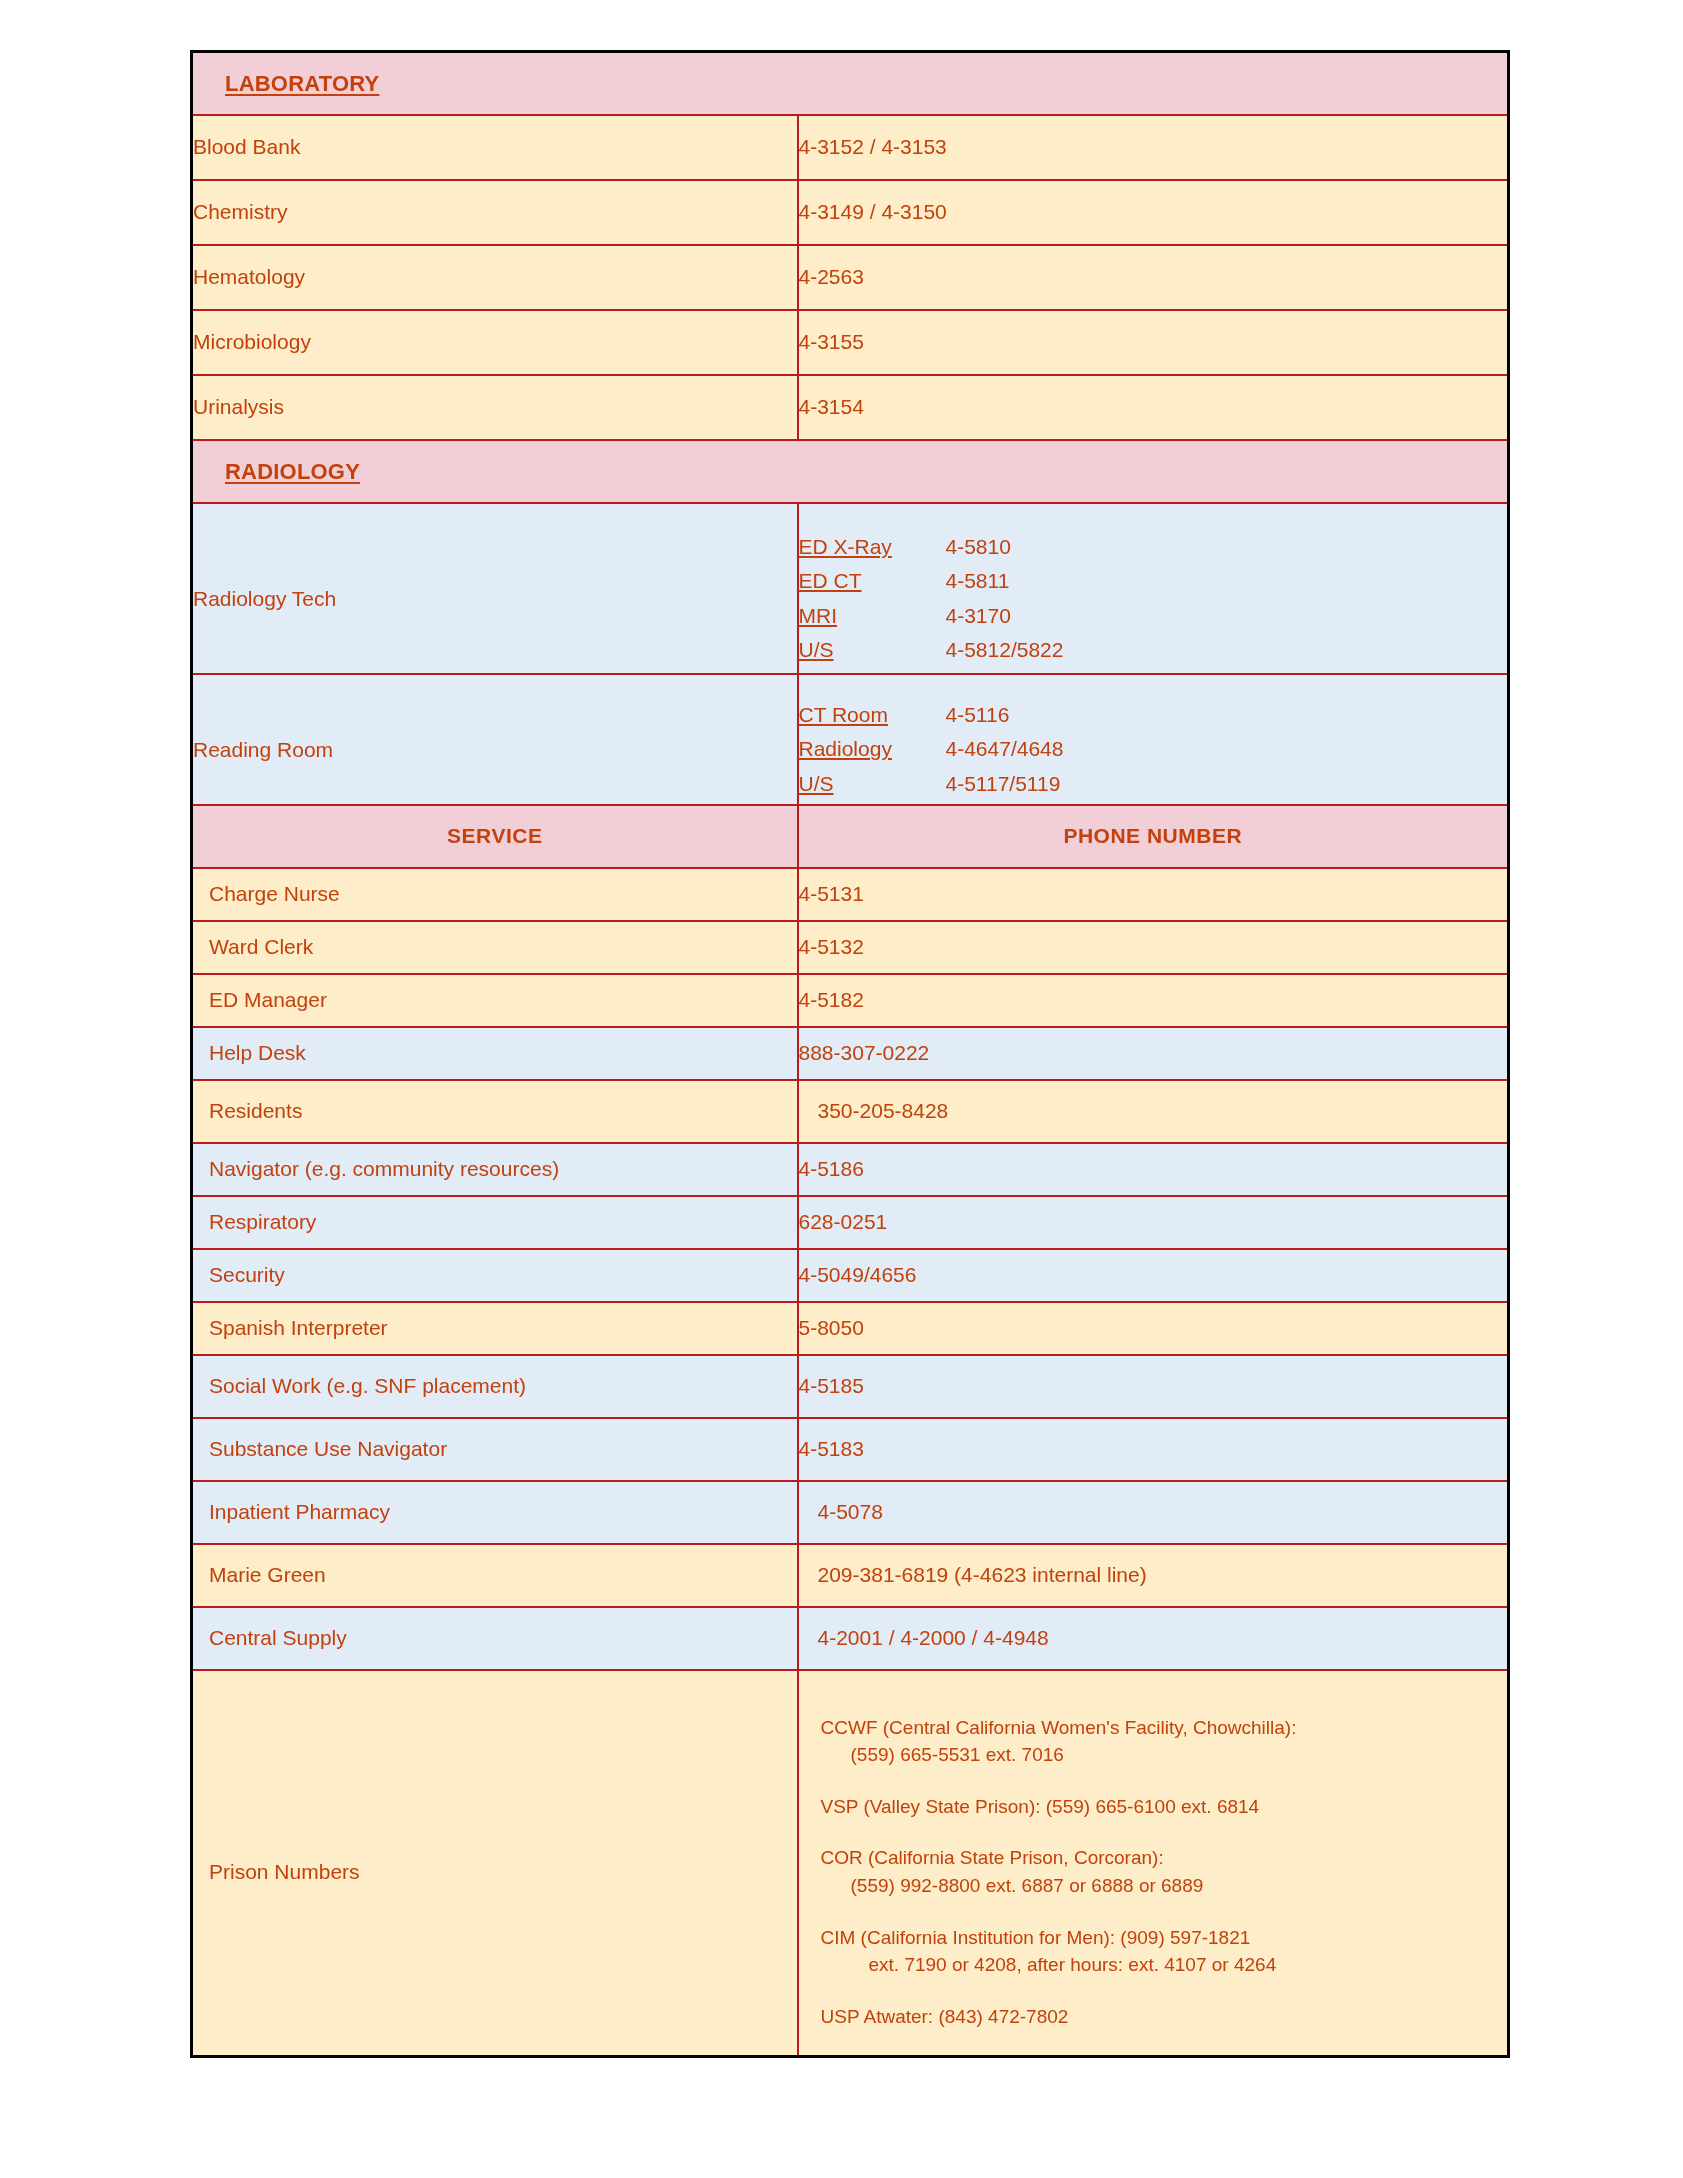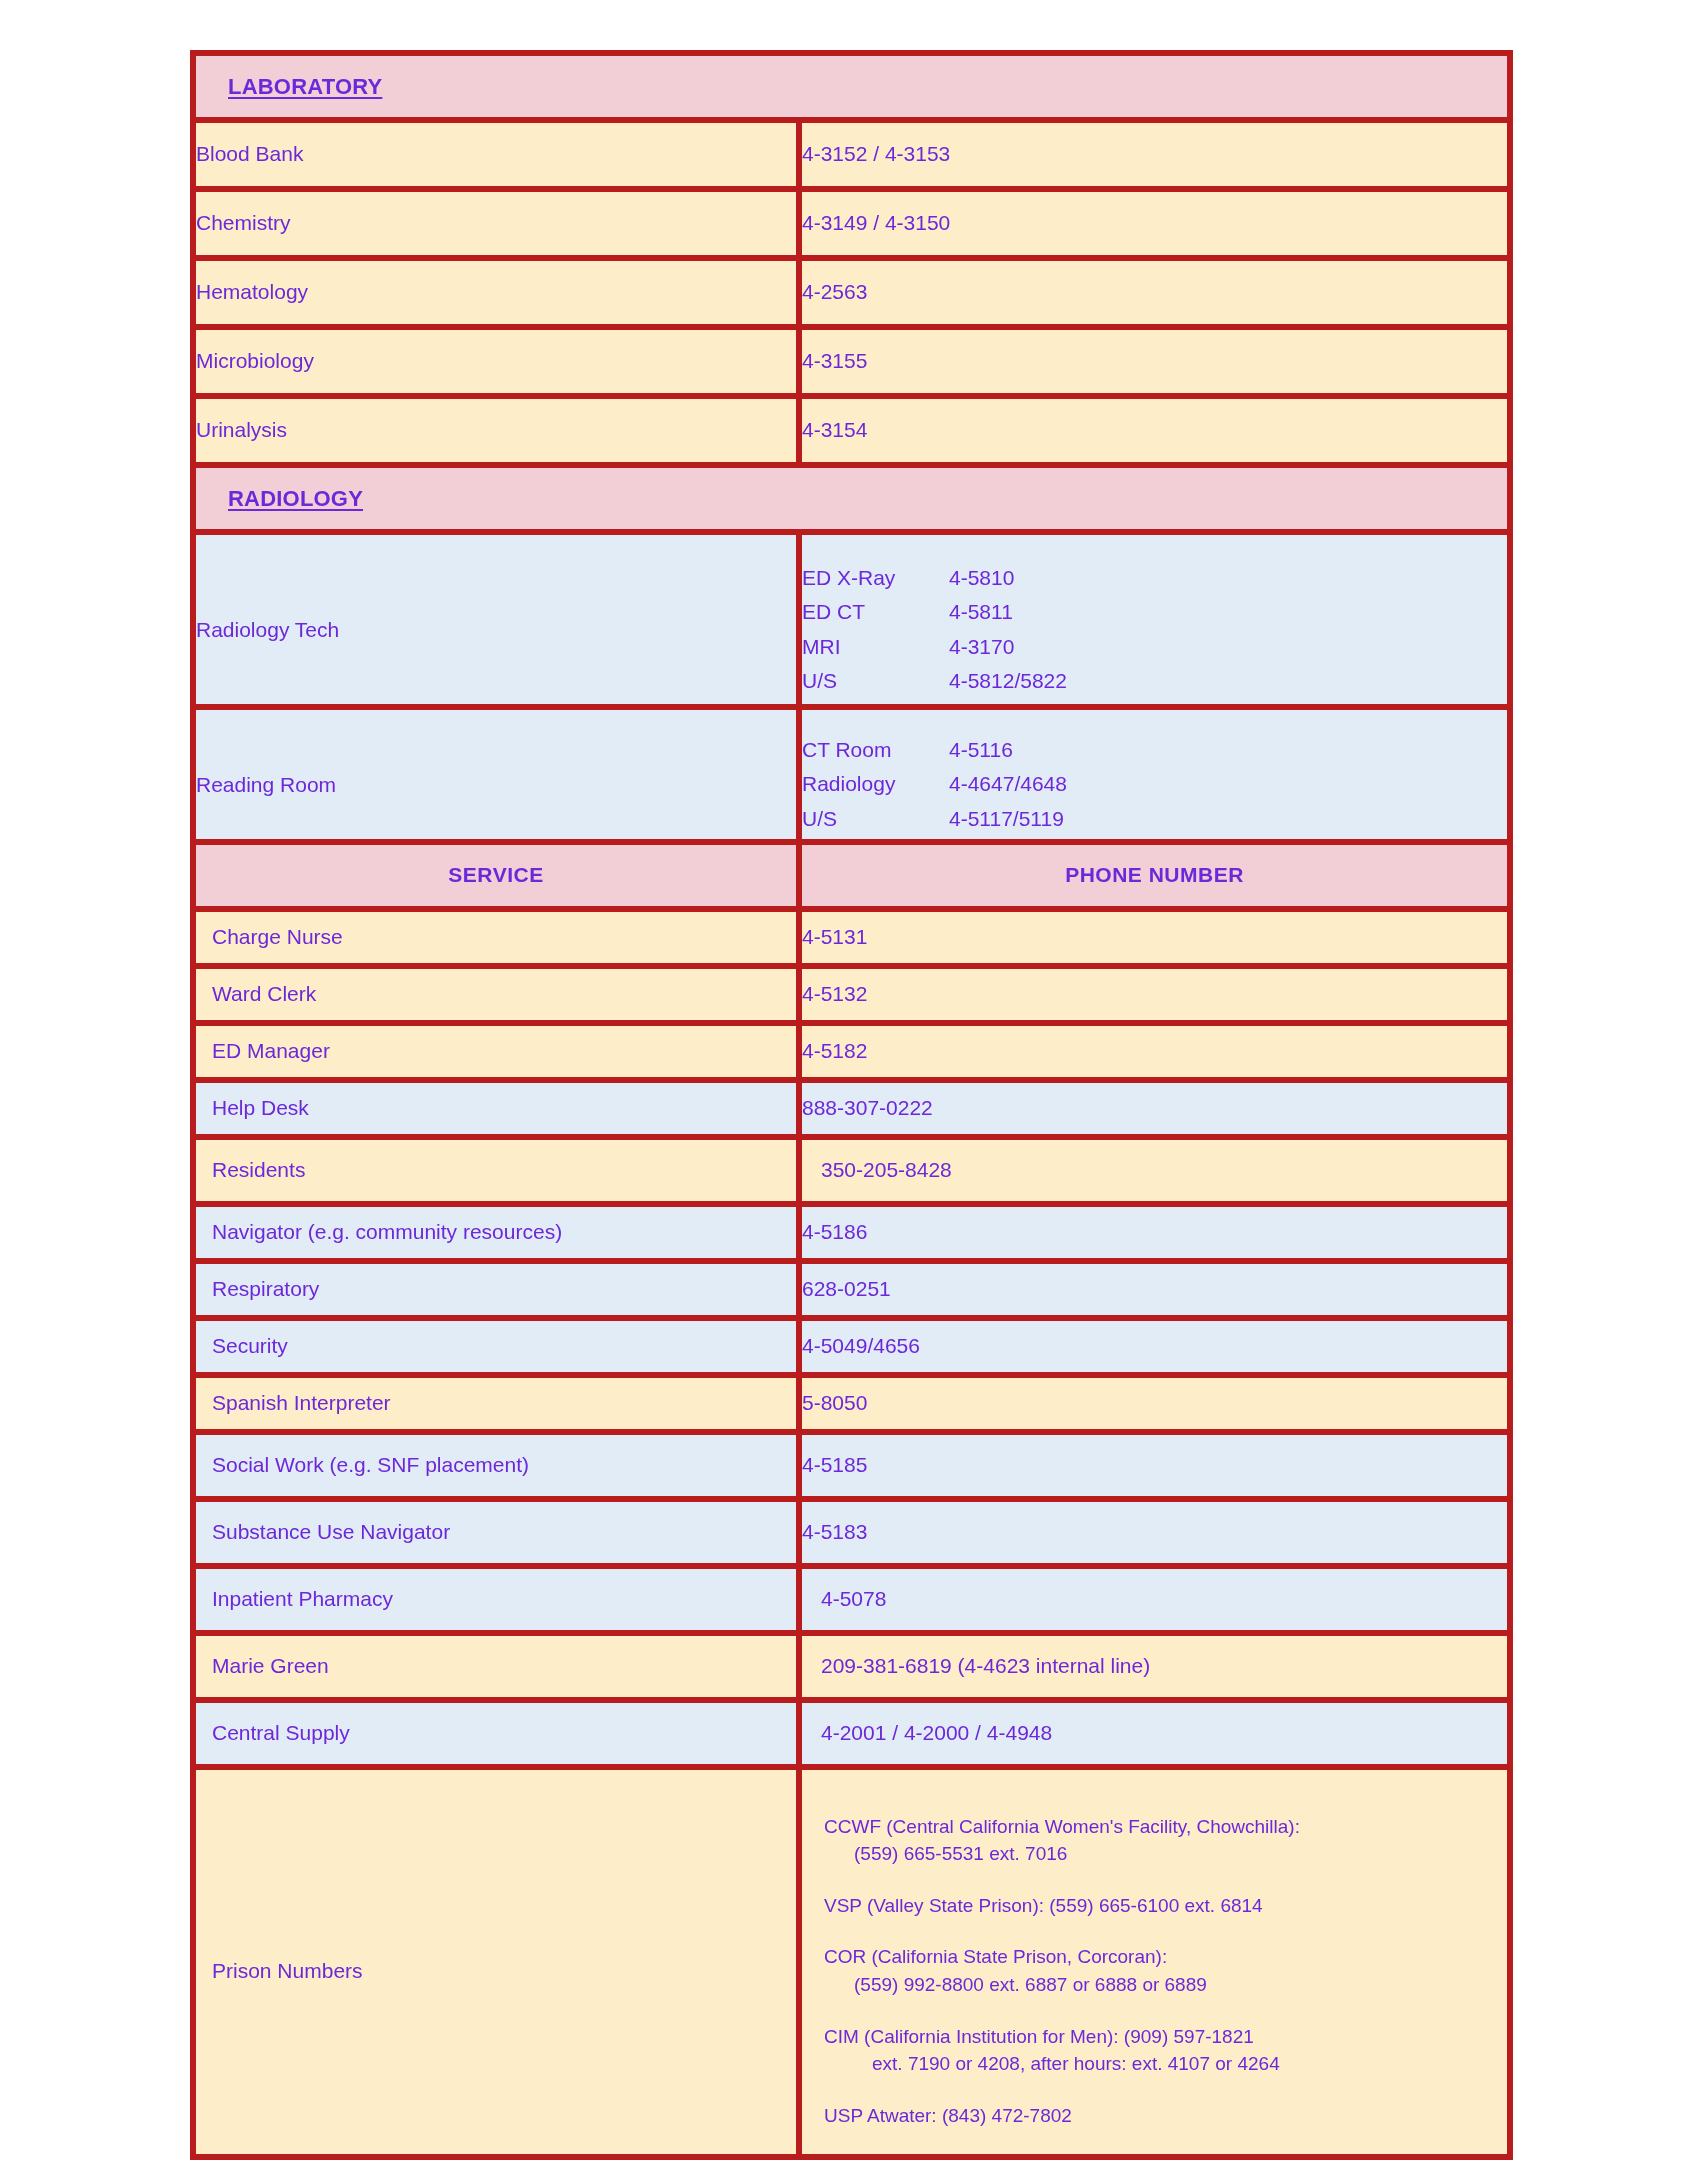--- a/index.html
+++ b/index.html
@@ -27,26 +27,26 @@
     top: 50px;
     width: 1317px;
   }
   table.dir {
     border-collapse: collapse;
     width: 1317px;
     table-layout: fixed;
     border: 3px solid #000000;
   }
   table.dir td {
-    border: 6px solid #b91c1c;
+    border: 2px solid #b91c1c;
     padding: 0;
     vertical-align: middle;
     font-size: 21px;
     line-height: 1.35;
-    color: #6d28d9;
+    color: #c2410c;
   }
   col.c-name { width: 606px; }
   col.c-num  { width: 711px; }
 
   
   .banner {
     background: #f2ced7;
     height: 61px;
   }
   .banner-inner {
@@ -99,21 +99,21 @@
   .sublist {
     margin: 0;
     padding: 0;
     list-style: none;
   }
   .sublist li {
     display: flex;
     line-height: 1.62;
     font-size: 21px;
   }
-  .sublist .k { width: 147px; flex: 0 0 147px; }
+  .sublist .k { width: 147px; flex: 0 0 147px; text-decoration: underline; }
   .sublist .v { flex: 1 1 auto; }
 
   
   .r-prison td { height: 366px; vertical-align: top; }
   .r-prison .cell-name { padding-top: 18px; padding-left: 16px; }
   .r-prison .cell-num  { padding-top: 18px; padding-left: 22px; padding-right: 16px; }
   .prison-group { margin-bottom: 24px; font-size: 19px; line-height: 1.45; }
   .prison-group:last-child { margin-bottom: 0; }
   .prison-group .l1 { display: block; }
   .prison-group .l2 { display: block; padding-left: 30px; }

